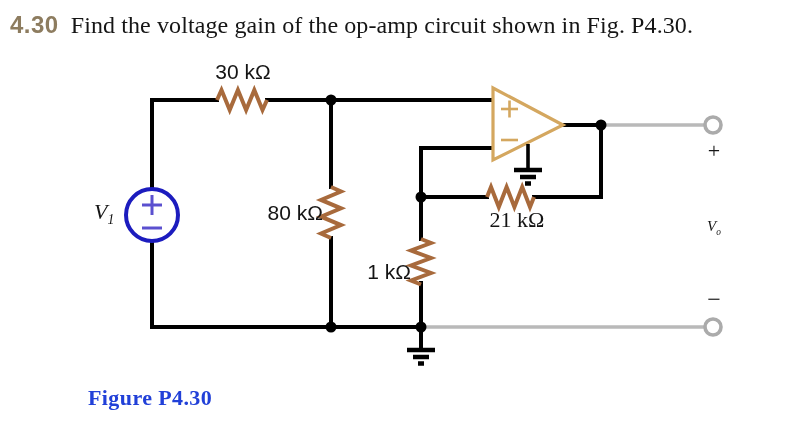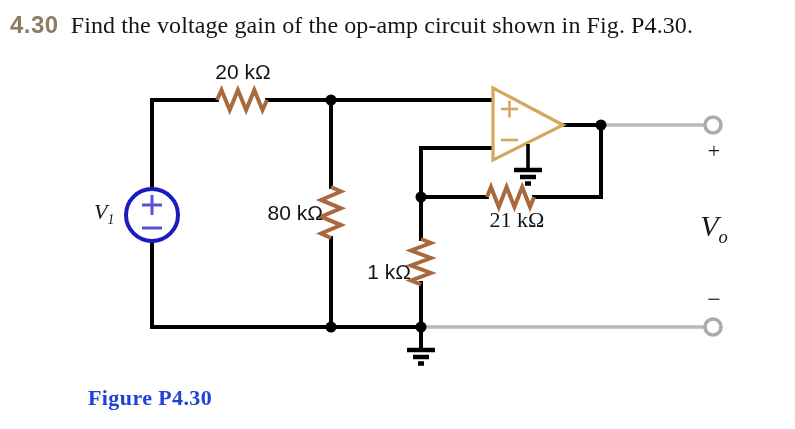--- a/index.html
+++ b/index.html
@@ -103,26 +103,26 @@
       <circle cx="421" cy="197" r="5.5"></circle>
       <circle cx="601" cy="125" r="5.5"></circle>
       <circle cx="331" cy="327" r="5.5"></circle>
       <circle cx="421" cy="327" r="5.5"></circle>
     </g>
 
     <circle cx="713" cy="125" r="8" fill="#ffffff" stroke="#ababab" stroke-width="3.6"></circle>
     <circle cx="713" cy="327" r="8" fill="#ffffff" stroke="#ababab" stroke-width="3.6"></circle>
   </svg>
 
-  <span class="lbl lbl-sans ctr" style="left:243px;top:72px;">20 kΩ</span>
+  <span class="lbl lbl-sans ctr" style="left:243px;top:72px;">30 kΩ</span>
   <span class="lbl lbl-sans rgt" style="left:323px;top:213px;">80 kΩ</span>
   <span class="lbl lbl-sans rgt" style="left:411px;top:272px;text-align:center;">1 kΩ</span>
   <span class="lbl lbl-serif ctr" style="left:517px;top:220px;">21 kΩ</span>
 
   <span class="lbl lbl-serif ital vml" style="left:94px;top:212px;"><span>V</span><sub>1</sub></span>
 
   <span class="lbl lbl-serif ctr" style="left:714px;top:151px;">+</span>
-  <span class="lbl lbl-serif ital ctr" style="left:714px;top:226px;font-size:30px;"><span>V</span><sub>o</sub></span>
+  <span class="lbl lbl-serif ital ctr" style="left:714px;top:226px;font-size:15px;"><span>V</span><sub>o</sub></span>
   <span class="lbl lbl-serif ctr" style="left:714px;top:299px;font-size:24px;">−</span>
 
   <div class="caption">Figure P4.30</div>
 
 </div>
 
 </body></html>

